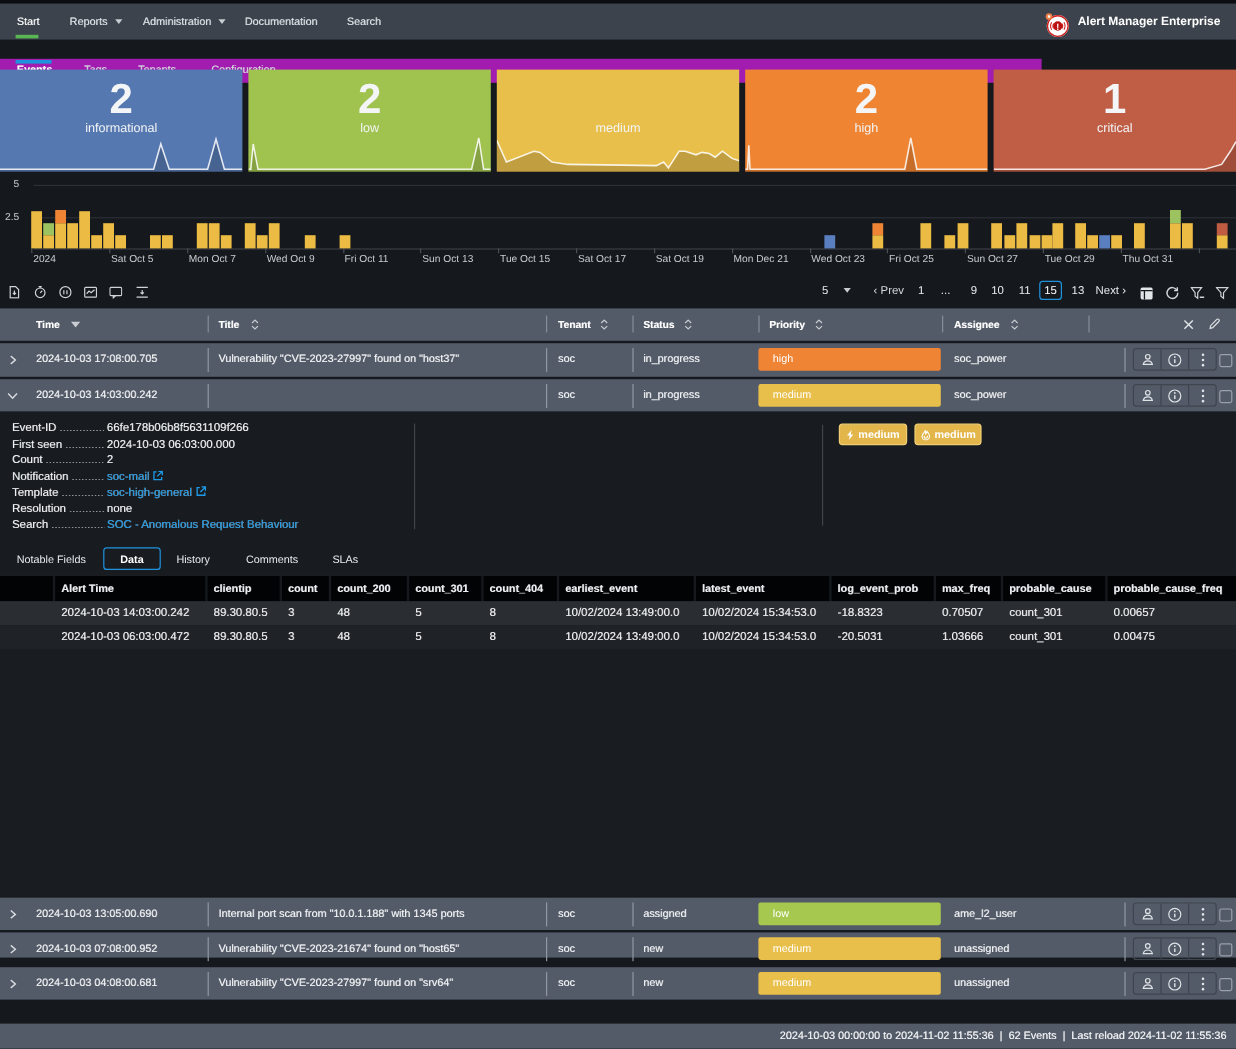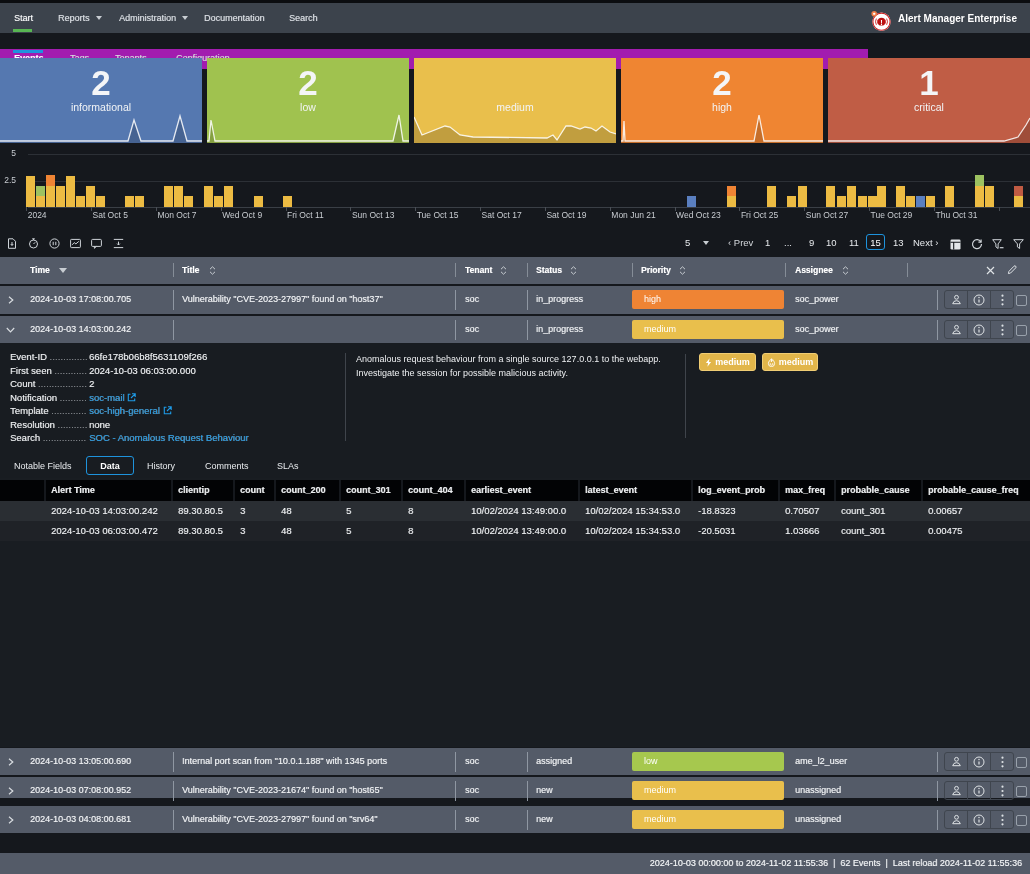--- a/index.html
+++ b/index.html
@@ -140,21 +140,21 @@
 <div class="xlab" style="left:287.1px">Fri Oct 11</div>
 <div class="tick" style="left:350.3px"></div>
 <div class="xlab" style="left:351.9px">Sun Oct 13</div>
 <div class="tick" style="left:415.1px"></div>
 <div class="xlab" style="left:416.7px">Tue Oct 15</div>
 <div class="tick" style="left:480.0px"></div>
 <div class="xlab" style="left:481.6px">Sat Oct 17</div>
 <div class="tick" style="left:544.8px"></div>
 <div class="xlab" style="left:546.4px">Sat Oct 19</div>
 <div class="tick" style="left:609.7px"></div>
-<div class="xlab" style="left:611.3px">Mon Jun 21</div>
+<div class="xlab" style="left:611.3px">Mon Dec 21</div>
 <div class="tick" style="left:674.5px"></div>
 <div class="xlab" style="left:676.1px">Wed Oct 23</div>
 <div class="tick" style="left:739.3px"></div>
 <div class="xlab" style="left:740.9px">Fri Oct 25</div>
 <div class="tick" style="left:804.2px"></div>
 <div class="xlab" style="left:805.8px">Sun Oct 27</div>
 <div class="tick" style="left:869.0px"></div>
 <div class="xlab" style="left:870.6px">Tue Oct 29</div>
 <div class="tick" style="left:933.9px"></div>
 <div class="xlab" style="left:935.5px">Thu Oct 31</div>
@@ -386,21 +386,20 @@
     <div class="kv" style="top:62.0px;width:77px;overflow:hidden">Template <span style="color:#9ba0a6;font-size:8px;letter-spacing:0.5px">........................................</span></div>
     <div class="kvv" style="top:62.0px"><span class="bluelink">soc-high-general</span><svg style="display:inline-block;vertical-align:-1px;margin-left:3px" width="9" height="9" viewBox="0 0 9 9">
         <path d="M3.5 1.3 H1.3 V7.7 H7.7 V5.5" fill="none" stroke="#1e9be8" stroke-width="1.1"></path>
         <path d="M5 0.8 H8.2 V4 M8.2 0.8 L4 5" fill="none" stroke="#1e9be8" stroke-width="1.1"></path>
       </svg></div>
     <div class="kv" style="top:75.5px;width:77px;overflow:hidden">Resolution <span style="color:#9ba0a6;font-size:8px;letter-spacing:0.5px">........................................</span></div>
     <div class="kvv" style="top:75.5px">none</div>
     <div class="kv" style="top:89.0px;width:77px;overflow:hidden">Search <span style="color:#9ba0a6;font-size:8px;letter-spacing:0.5px">........................................</span></div>
     <div class="kvv" style="top:89.0px"><span class="bluelink">SOC - Anomalous Request Behaviour</span></div>
     <div class="divline" style="left:345px;top:10px;height:88px"></div>
-    <div style="position:absolute;left:356px;top:10px;width:340px;font-size:9px;color:#eef0f2;line-height:13.5px">Anomalous request behaviour from a single source 127.0.0.1 to the webapp.<br>Investigate the session for possible malicious activity.</div>
     <div class="divline" style="left:685px;top:11px;height:84px"></div>
     <div class="ybtn" style="left:699px;top:10px;width:57px"><svg style="vertical-align:-1.5px;margin-right:3px" width="7" height="9" viewBox="0 0 7 9">
         <path d="M4.6 0.3 L0.9 5 h2.2 L2.4 8.7 L6.1 4 H3.9 Z" fill="#fff"></path>
       </svg>medium</div>
     <div class="ybtn" style="left:762px;top:10px;width:56px"><svg style="vertical-align:-1.5px;margin-right:3px" width="9" height="9" viewBox="0 0 9 9">
         <path d="M4.5 0.7 C3.3 2.2 1.4 3.4 1.4 5.5 a3.1 3.1 0 0 0 6.2 0 C7.6 4 6.6 3.2 5.7 1.6 L4.3 3.8 Z M3.4 5.2 c-0.5 1 0 2 1.1 2 s1.6-1 1.1-2" fill="none" stroke="#fff" stroke-width="0.9" stroke-linejoin="round"></path>
       </svg>medium</div>
     <span class="itab" style="left:14px;top:117px">Notable Fields</span>
     <div id="databox">Data</div>
     <span class="itab" style="left:147px;top:117px">History</span>

